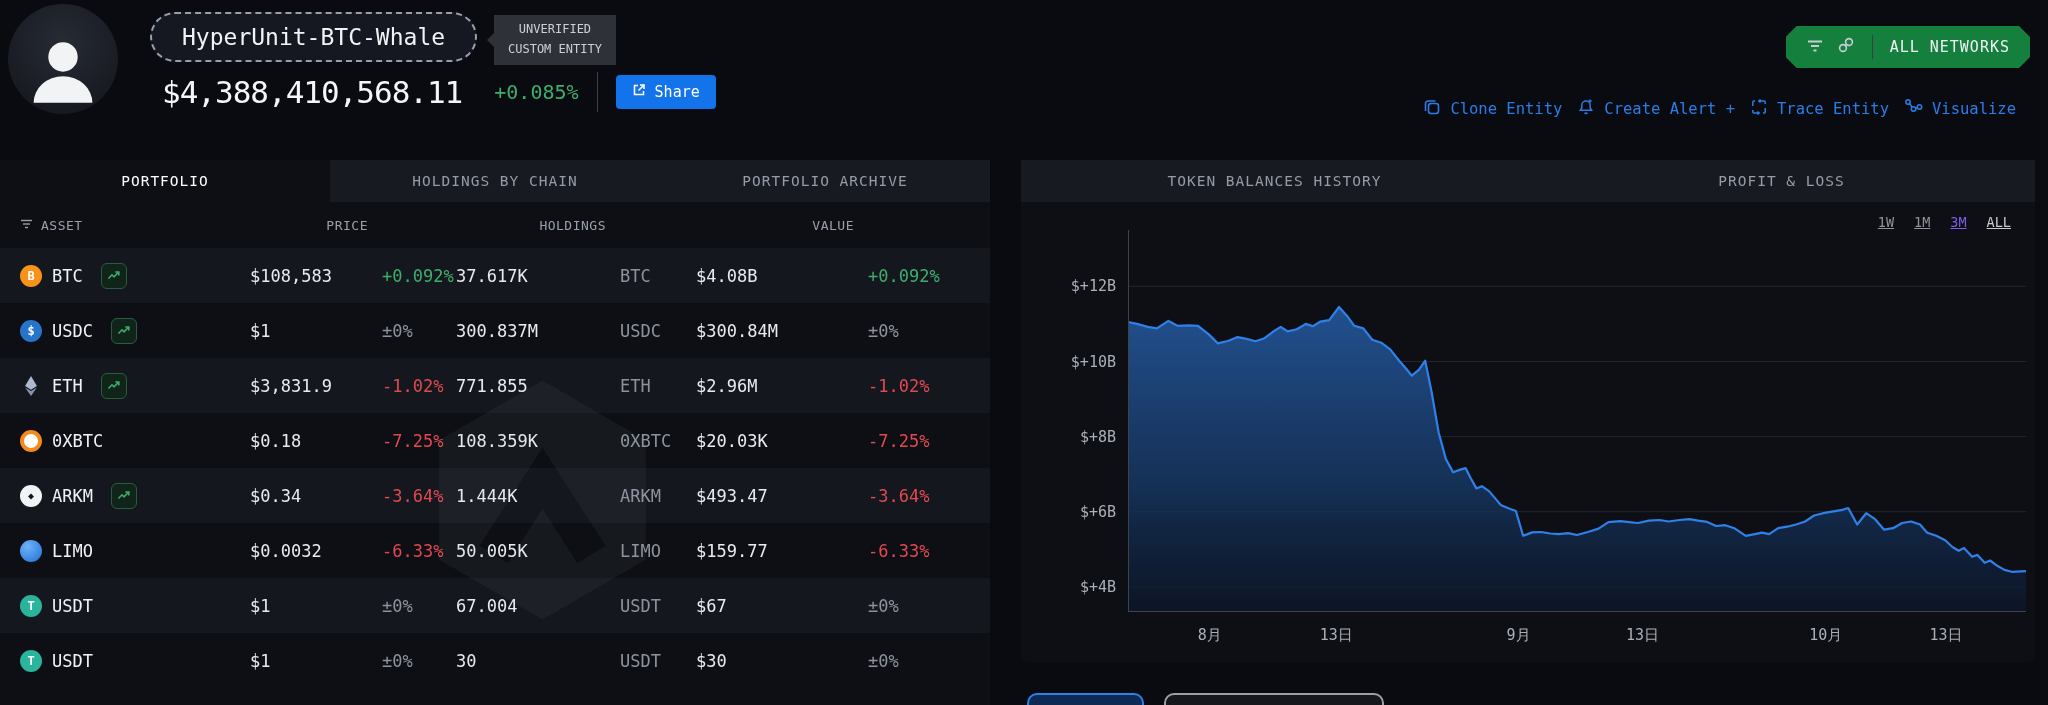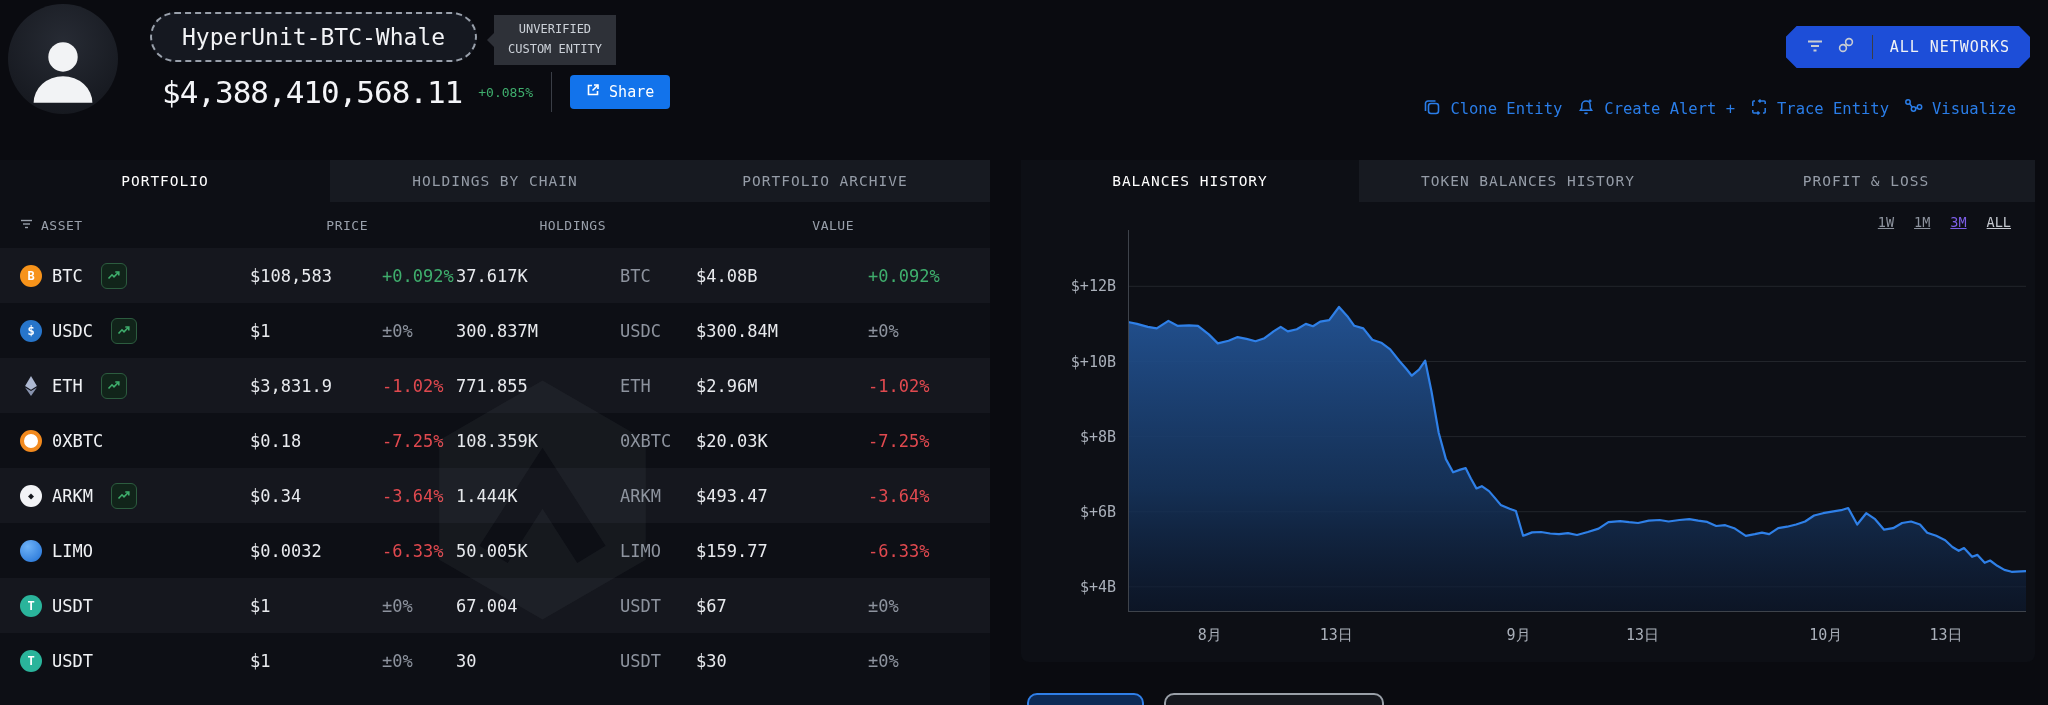--- a/index.html
+++ b/index.html
@@ -11,26 +11,26 @@
     background:radial-gradient(circle at 50% 35%,#272b34 0%,#181b22 70%,#121419 100%);
     display:flex;align-items:flex-end;justify-content:center;overflow:hidden;}
   .name-pill{position:absolute;left:150px;top:12px;height:50px;display:flex;align-items:center;
     padding:0 30px;border:2px dashed #99a0ab;border-radius:28px;background:#151820;font-size:23px;color:#f2f3f6;}
   .badge{position:absolute;left:494px;top:15px;background:#2e3138;color:#ccd1d8;font-size:12px;
     line-height:1.65;padding:5px 14px;text-align:center;white-space:nowrap;}
   .badge:before{content:"";position:absolute;left:-7px;top:50%;margin-top:-7px;
     border:7px solid transparent;border-right-color:#2e3138;border-left:none;}
   .balance-row{position:absolute;left:162px;top:72px;display:flex;align-items:center;}
   .balance{font-size:31px;color:#f4f5f8;letter-spacing:-1px;}
-  .balance-pct{font-size:13px;margin-left:16px;}
+  .balance-pct{font-size:20px;margin-left:32px;}
   .vdiv{width:1px;height:40px;background:#3a3e46;margin:0 18px;}
   .share-btn{display:flex;align-items:center;gap:9px;background:#1273eb;color:#fff;font-size:15px;
     padding:8px 16px;border-radius:4px;cursor:pointer;}
   .chip{position:absolute;right:18px;top:26px;height:42px;display:flex;align-items:center;gap:13px;
-    background:#1d4ed8;padding:11px 20px;
+    background:#15803d;padding:11px 20px;
     clip-path:polygon(11px 0,calc(100% - 11px) 0,100% 11px,100% calc(100% - 11px),calc(100% - 11px) 100%,11px 100%,0 calc(100% - 11px),0 11px);}
   .chip-label{font-size:15px;color:#f0f2f5;letter-spacing:1px;}
   .chip .vdiv{height:24px;margin:0 4px;}
   .actions{position:absolute;right:32px;top:98px;display:flex;gap:15px;}
   .action{display:flex;align-items:center;gap:9px;color:#2a7de8;font-size:15.5px;cursor:pointer;white-space:nowrap;}
   .action svg{flex:0 0 auto;}
 
   
   .panel{position:absolute;top:160px;background:#0d0f15;}
   #left-panel{left:0;width:990px;height:662px;}
@@ -342,21 +342,20 @@
     <svg id="watermark" width="225" height="250" viewBox="-100 -115 200 230">
       <path fill-rule="evenodd" fill="#b8c0d0" fill-opacity="0.055" d="M0,-110 L95,-55 L95,55 L0,110 L-95,55 L-95,-55 Z  M0,-48 L58,42 L32,58 L0,8 L-32,58 L-58,42 Z"></path>
     </svg>
     <div class="bottom-strip">
       <div class="seg1"></div>
     </div>
   </div>
 
   <div id="right-panel" class="panel">
     <div class="tabs">
-      <div class="tab active">BALANCES HISTORY</div>
       <div class="tab">TOKEN BALANCES HISTORY</div>
       <div class="tab">PROFIT &amp; LOSS</div>
     </div>
     <div class="range-row">
       <span class="range-opt">1W</span>
       <span class="range-opt">1M</span>
       <span class="range-opt active">3M</span>
       <span class="range-opt all">ALL</span>
     </div>
     <div id="chart-region">

